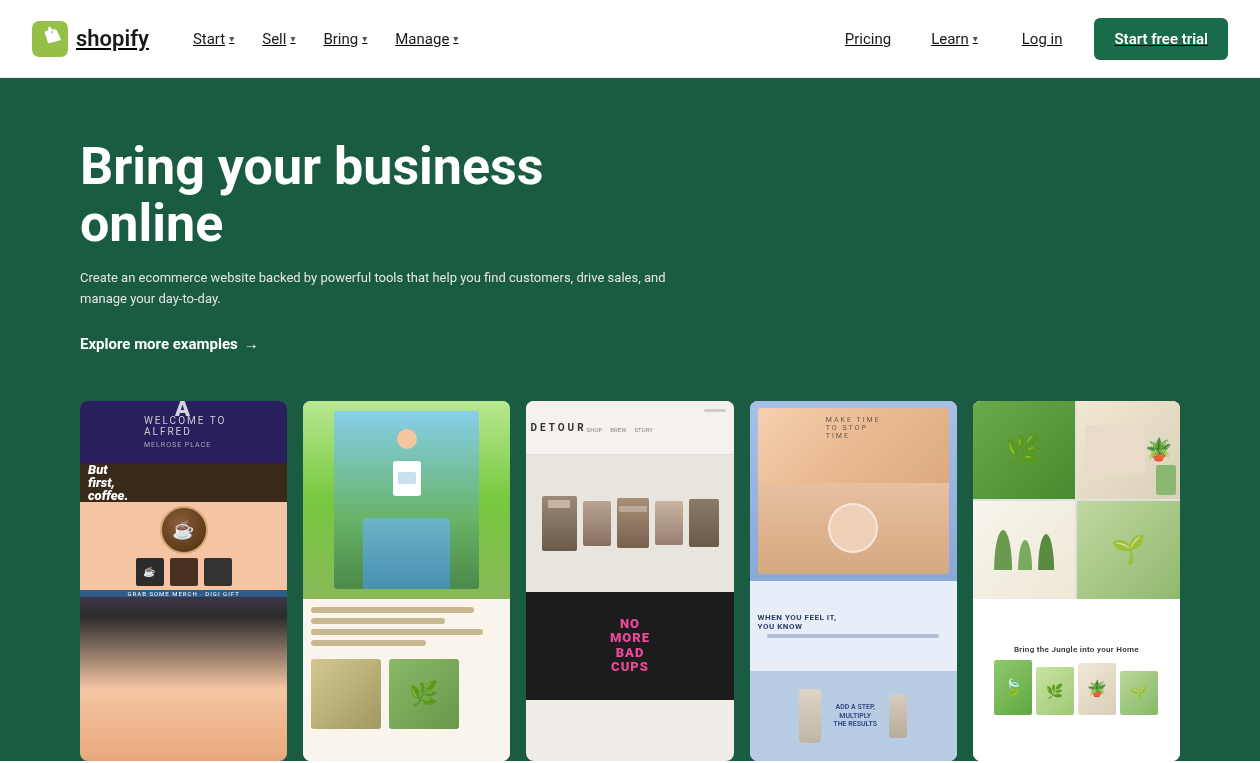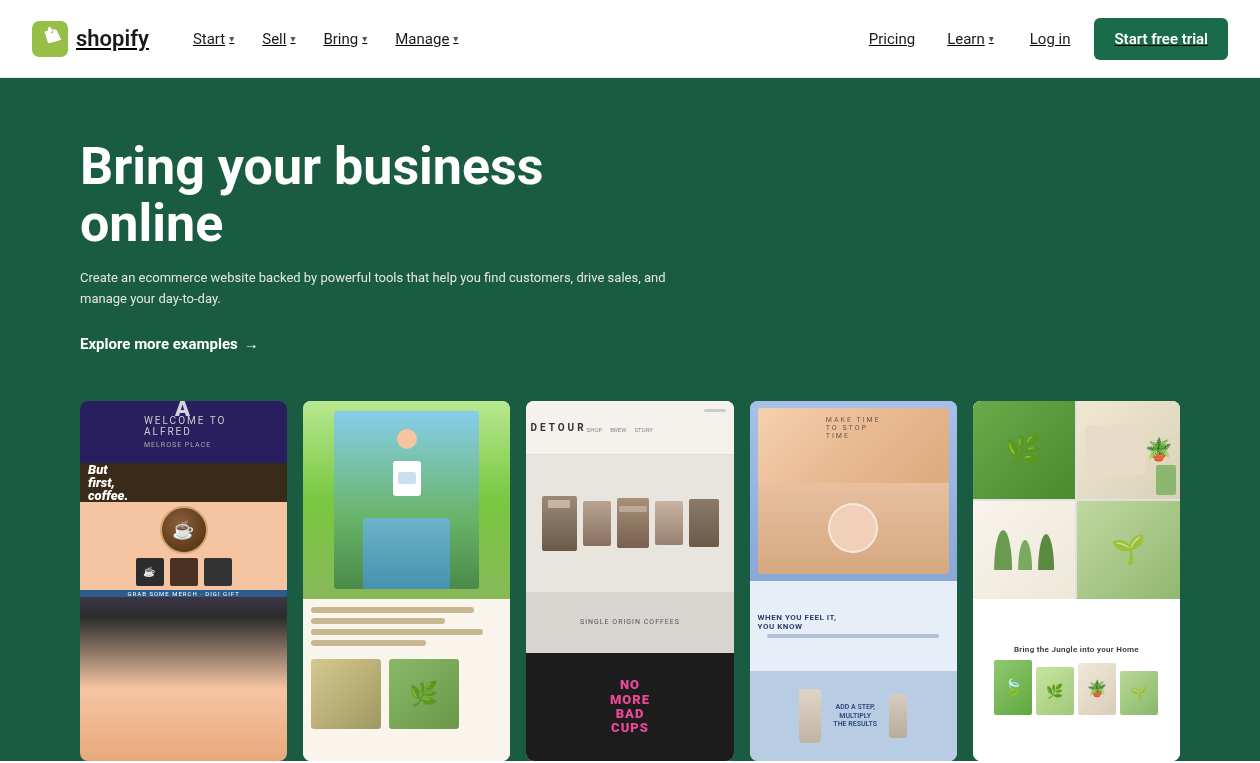--- a/index.html
+++ b/index.html
@@ -50,21 +50,21 @@
       text-decoration: none;
       border-radius: 4px;
     }
     .chevron {
       font-size: 10px;
       color: #555;
     }
     .nav-links-right {
       display: flex;
       align-items: center;
-      gap: 8px;
+      gap: 16px;
     }
     .nav-login {
       padding: 8px 16px;
       font-size: 15px;
       color: #1a1a1a;
       cursor: pointer;
       text-decoration: none;
     }
     .nav-cta {
       background: #1a6b4a;
@@ -315,23 +315,20 @@
               <div style="position:absolute;top:4px;left:50%;transform:translateX(-50%);width:22px;height:8px;background:#c8b4a0;border-radius:1px;"></div>
             </div>
             <div style="width:28px;height:45px;background:linear-gradient(to bottom,#b8a490,#887060);border-radius:2px;"></div>
             <div style="width:32px;height:50px;background:linear-gradient(to bottom,#a89078,#786050);border-radius:2px;position:relative;">
               <div style="position:absolute;top:8px;left:2px;right:2px;height:6px;background:rgba(255,255,255,0.3);border-radius:1px;"></div>
             </div>
             <div style="width:28px;height:44px;background:linear-gradient(to bottom,#c8b4a0,#988070);border-radius:2px;"></div>
             <div style="width:30px;height:48px;background:linear-gradient(to bottom,#8c7a68,#6b5a48);border-radius:2px;"></div>
           </div>
 
-          <div style="height:17%;background:#d8d4d0;display:flex;align-items:center;justify-content:center;">
-            <div style="font-size:7px;color:#555;letter-spacing:1px;text-transform:uppercase;">SINGLE ORIGIN COFFEES</div>
-          </div>
 
           <div style="height:30%;background:#1c1c1c;display:flex;align-items:center;justify-content:center;flex-direction:column;">
             <div style="font-size:13px;font-weight:900;color:#ec4899;text-align:center;line-height:1.1;letter-spacing:1px;text-transform:uppercase;">NO<br>MORE<br>BAD<br>CUPS</div>
           </div>
         </div>
       </div>
 
     </div>
 
     <div class="card card-beauty">

